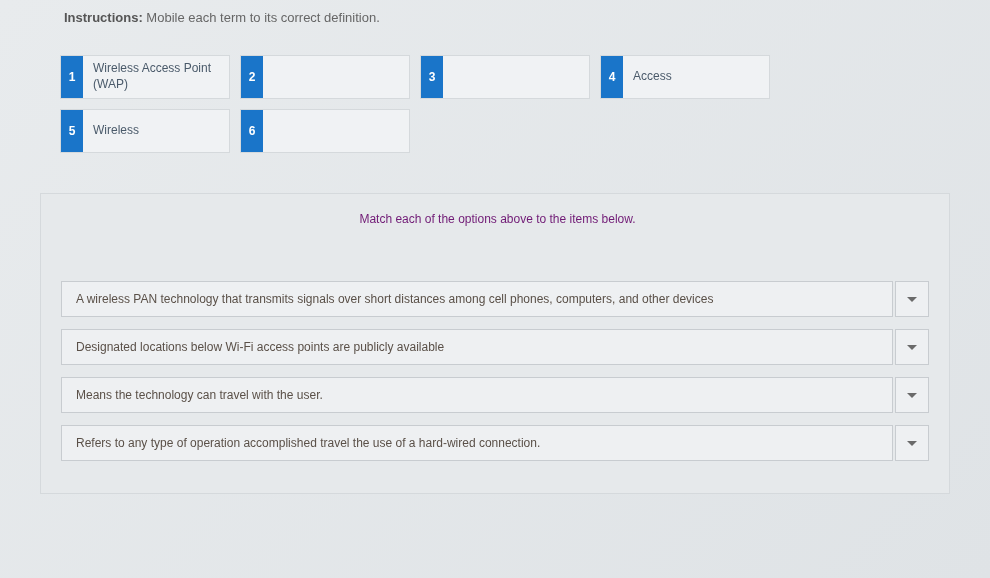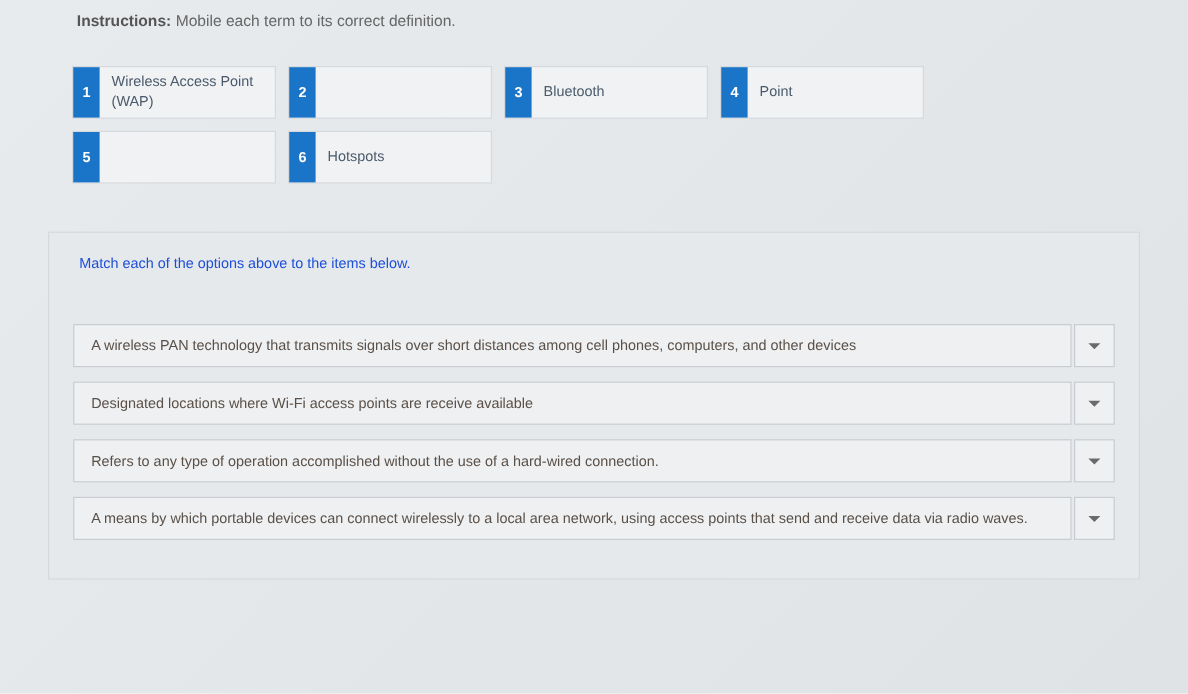--- a/index.html
+++ b/index.html
@@ -62,23 +62,24 @@
       line-height: 1.3;
     }
     .match-area {
       background: #e6e9eb;
       border: 1px solid #d5d9dc;
       padding: 18px 20px 20px 20px;
       margin: 0 20px;
     }
     .match-instructions {
       font-size: 12px;
-      color: #1d4ed8;
-      margin-bottom: 44px;
+      color: #701a75;
+      margin-bottom: 55px;
       margin-left: 5px;
+      text-align: center;
     }
     .definition-row {
       display: flex;
       gap: 2px;
       margin-bottom: 12px;
     }
     .definition-text {
       flex: 1;
       background: #eef0f2;
       border: 1px solid #c8ccd0;
@@ -117,61 +118,60 @@
 <div class="terms-container">
   <div class="term-card">
     <div class="term-number">1</div>
     <div class="term-label">Wireless Access Point (WAP)</div>
   </div>
   <div class="term-card">
     <div class="term-number">2</div>
   </div>
   <div class="term-card">
     <div class="term-number">3</div>
-    <div class="term-label">Bluetooth</div>
   </div>
   <div class="term-card">
     <div class="term-number">4</div>
-    <div class="term-label">Point</div>
+    <div class="term-label">Access</div>
   </div>
   <div class="term-card">
     <div class="term-number">5</div>
+    <div class="term-label">Wireless</div>
   </div>
   <div class="term-card">
     <div class="term-number">6</div>
-    <div class="term-label">Hotspots</div>
   </div>
 </div>
 
 <div class="match-area">
   <div class="match-instructions">Match each of the options above to the items below.</div>
 
   <div class="definition-row">
     <div class="definition-text">A wireless PAN technology that transmits signals over short distances among cell phones, computers, and other devices</div>
     <div class="definition-select">
       <div class="chevron-down"></div>
     </div>
   </div>
 
 
   <div class="definition-row">
-    <div class="definition-text">Designated locations where Wi-Fi access points are receive available</div>
+    <div class="definition-text">Designated locations below Wi-Fi access points are publicly available</div>
+    <div class="definition-select">
+      <div class="chevron-down"></div>
+    </div>
+  </div>
+
+  <div class="definition-row">
+    <div class="definition-text">Means the technology can travel with the user.</div>
+    <div class="definition-select">
+      <div class="chevron-down"></div>
+    </div>
+  </div>
+
+  <div class="definition-row">
+    <div class="definition-text">Refers to any type of operation accomplished travel the use of a hard-wired connection.</div>
     <div class="definition-select">
       <div class="chevron-down"></div>
     </div>
   </div>
 
 
-  <div class="definition-row">
-    <div class="definition-text">Refers to any type of operation accomplished without the use of a hard-wired connection.</div>
-    <div class="definition-select">
-      <div class="chevron-down"></div>
-    </div>
-  </div>
-
-  <div class="definition-row">
-    <div class="definition-text">A means by which portable devices can connect wirelessly to a local area network, using access points that send and receive data via radio waves.</div>
-    <div class="definition-select">
-      <div class="chevron-down"></div>
-    </div>
-  </div>
-
 </div>
 
 </body></html>

